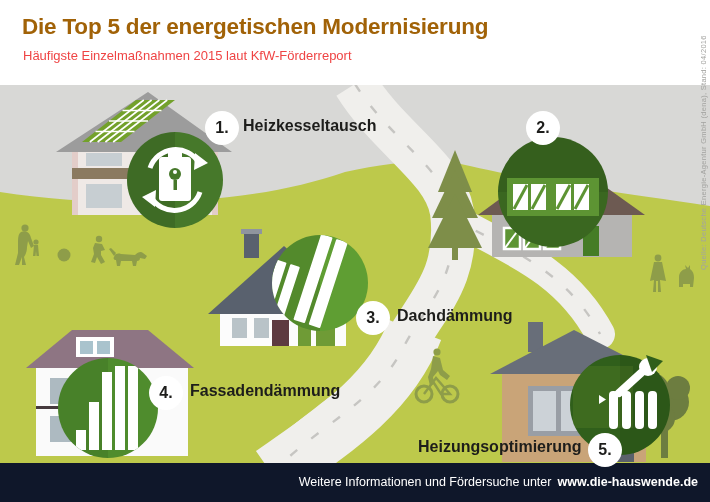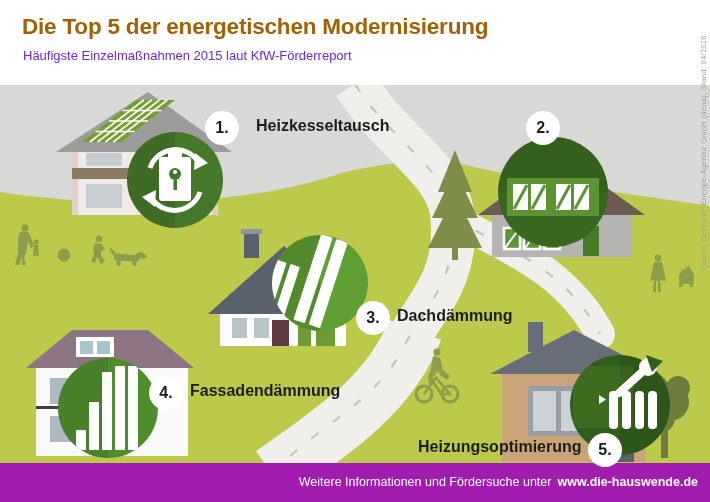--- a/index.html
+++ b/index.html
@@ -1,25 +1,25 @@
 <!DOCTYPE html>
 <html><head>
 <meta charset="utf-8">
 <style>
   html,body{margin:0;padding:0;background:#e9e9e9;}
   #stage{position:relative;width:710px;height:502px;background:#ffffff;overflow:hidden;
          font-family:"Liberation Sans",sans-serif;}
   #scene{position:absolute;left:0;top:0;}
   .hdr-title{position:absolute;left:22px;top:14px;font-size:22.5px;font-weight:700;
              color:#a16207;letter-spacing:-0.2px;white-space:nowrap;}
-  .hdr-sub{position:absolute;left:23px;top:48px;font-size:13px;color:#6d28d9;white-space:nowrap;}
+  .hdr-sub{position:absolute;left:23px;top:48px;font-size:13px;color:#ef4444;white-space:nowrap;}
   .badge{position:absolute;width:34px;height:34px;border-radius:50%;background:#ffffff;
          color:#1d1d1b;font-weight:700;font-size:16px;text-align:center;line-height:34px;z-index:5;}
   .lbl{position:absolute;font-weight:700;font-size:16px;color:#1d1d1b;white-space:nowrap;z-index:5;}
-  #footer-bar{position:absolute;left:0;top:463px;width:710px;height:39px;background:#a21caf;
+  #footer-bar{position:absolute;left:0;top:463px;width:710px;height:39px;background:#0f172a;
               color:#ffffff;font-size:12.5px;line-height:39px;text-align:right;
               padding-right:12px;box-sizing:border-box;z-index:4;}
   #footer-bar .link{font-weight:700;margin-left:6px;}
   #credit{position:absolute;right:2px;top:8px;height:262px;writing-mode:vertical-rl;
           transform:rotate(180deg);font-size:7.5px;color:#a3a3a0;letter-spacing:0.3px;z-index:6;}
 </style>
 </head>
 <body>
 
 <div id="stage">
@@ -250,21 +250,21 @@
           </g>
         </g>
       </g>
     </g>
   </svg>
 
   <div class="hdr-title">Die Top 5 der energetischen Modernisierung</div>
   <div class="hdr-sub">Häufigste Einzelmaßnahmen 2015 laut KfW-Förderreport</div>
 
   <div class="badge" style="left:205px;top:111px;">1.</div>
-  <div class="lbl" style="left:256px;top:117px;">Heizkesseltausch</div>
+  <div class="lbl" style="left:243px;top:117px;">Heizkesseltausch</div>
 
   <div class="badge" style="left:526px;top:111px;">2.</div>
 
   <div class="badge" style="left:356px;top:301px;">3.</div>
   <div class="lbl" style="left:397px;top:307px;">Dachdämmung</div>
 
   <div class="badge" style="left:149px;top:376px;">4.</div>
   <div class="lbl" style="left:418px;top:438px;">Heizungsoptimierung</div>
 
   <div class="lbl" style="left:190px;top:382px;">Fassadendämmung</div>

